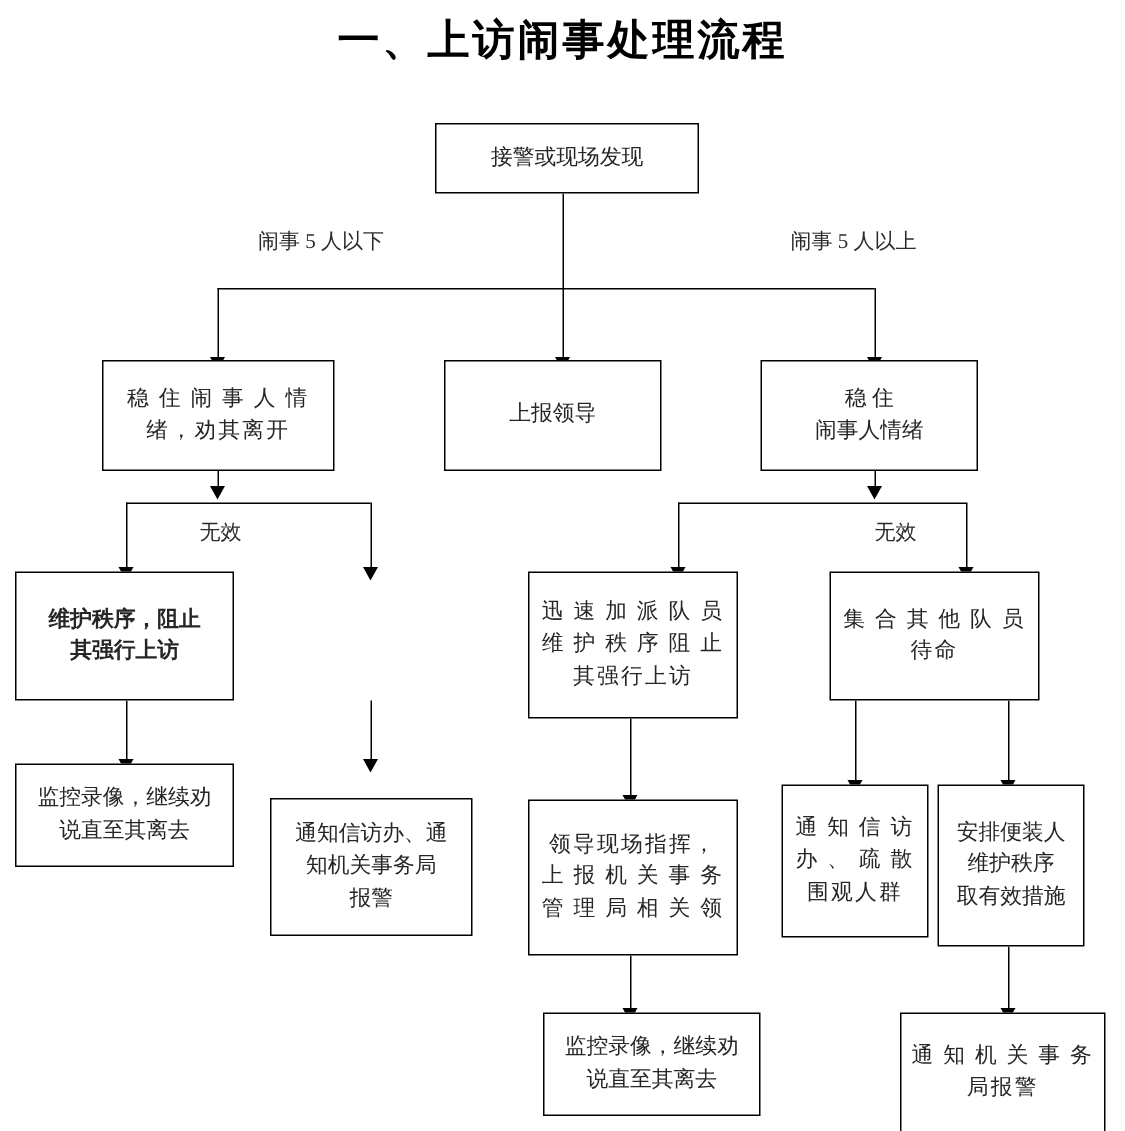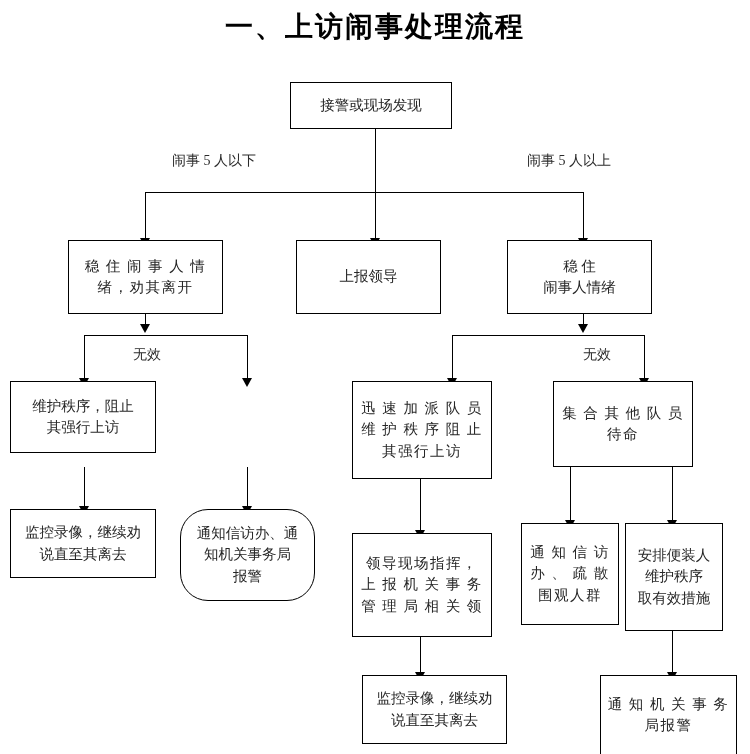--- a/index.html
+++ b/index.html
@@ -142,39 +142,39 @@
   <div class="arrow-head" style="left:420px; top:672px;"></div>
 
   <div class="vline" style="left:672px; top:631px; height:44px;"></div>
   <div class="arrow-head" style="left:672px; top:672px;"></div>
 
   <div class="edge-label" style="left:172px; top:152px;">闹事 5 人以下</div>
   <div class="edge-label" style="left:527px; top:152px;">闹事 5 人以上</div>
   <div class="edge-label" style="left:133px; top:346px;">无效</div>
   <div class="edge-label" style="left:583px; top:346px;">无效</div>
 
-  <div class="node" style="left:290px; top:82px; width:162px; height:47px;align-items:center;">
+  <div class="node" style="left:290px; top:82px; width:176px; height:47px;align-items:center;">
     <span class="txt">接警或现场发现</span>
   </div>
 
   <div class="node tracked" style="left:68px; top:240px; width:155px; height:74px;">
     <span class="txt">稳 住 闹 事 人 情
 绪，劝其离开</span>
   </div>
 
   <div class="node" style="left:296px; top:240px; width:145px; height:74px;">
     <span class="txt">上报领导</span>
   </div>
 
   <div class="node" style="left:507px; top:240px; width:145px; height:74px;">
     <span class="txt">稳 住
 闹事人情绪</span>
   </div>
 
-  <div class="node" style="left:10px; top:381px; width:146px; height:72px;">
+  <div class="node" style="left:10px; top:381px; width:146px; height:86px;font-weight:bold;">
     <span class="txt">维护秩序，阻止
 其强行上访</span>
   </div>
 
 
   <div class="node tracked" style="left:352px; top:381px; width:140px; height:98px;">
     <span class="txt">迅 速 加 派 队 员
 维 护 秩 序 阻 止
 其强行上访</span>
   </div>
@@ -182,21 +182,21 @@
   <div class="node tracked" style="left:553px; top:381px; width:140px; height:86px;">
     <span class="txt">集 合 其 他 队 员
 待命</span>
   </div>
 
   <div class="node" style="left:10px; top:509px; width:146px; height:69px;">
     <span class="txt">监控录像，继续劝
 说直至其离去</span>
   </div>
 
-  <div class="node" style="left:180px; top:509px; width:135px; height:92px;border-radius:28px;">
+  <div class="node" style="left:180px; top:532px; width:135px; height:92px;">
     <span class="txt">通知信访办、通
 知机关事务局
 报警</span>
   </div>
 
   <div class="node tracked" style="left:352px; top:533px; width:140px; height:104px;">
     <span class="txt">领导现场指挥，
 上 报 机 关 事 务
 管 理 局 相 关 领</span>
   </div>

